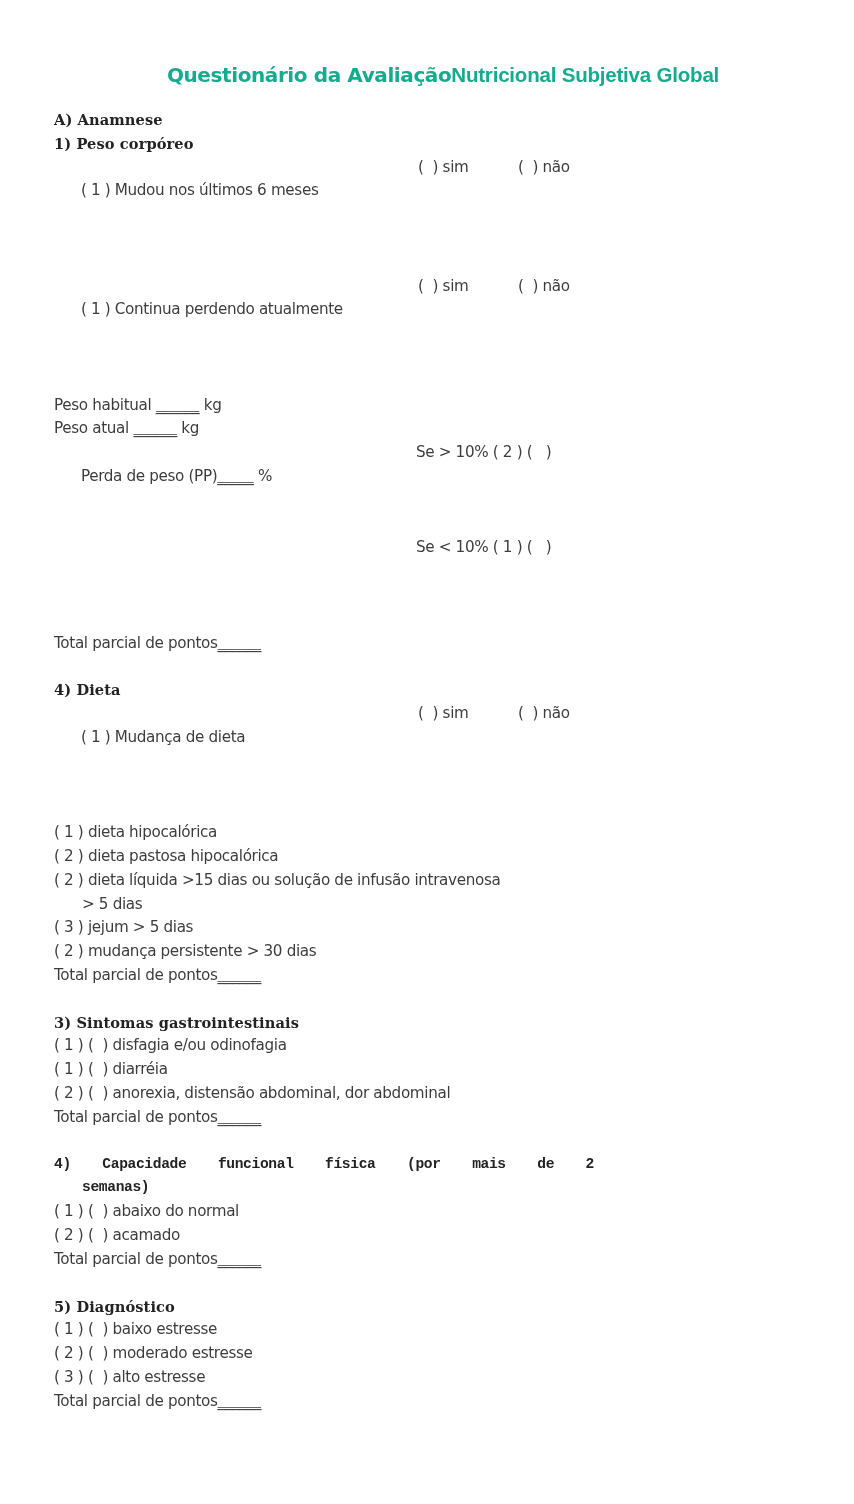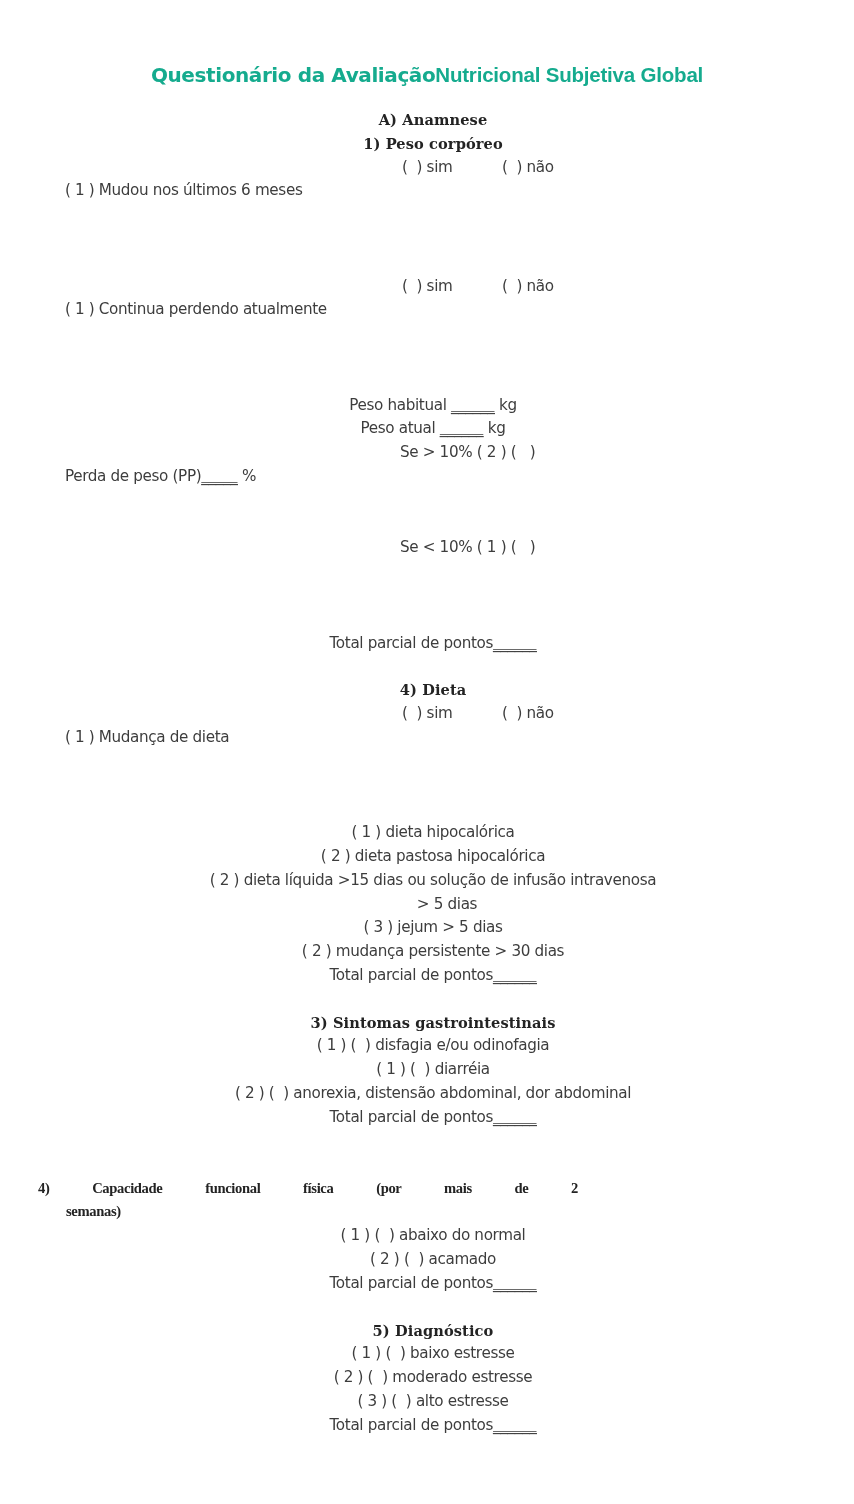--- a/index.html
+++ b/index.html
@@ -11,21 +11,21 @@
   body {
     width: 854px;
     height: 1504px;
     position: relative;
     font-family: "Liberation Sans", sans-serif;
     color: #3b3b3b;
     -webkit-font-smoothing: antialiased;
   }
   .page {
     position: absolute;
-    left: 0;
+    left: 16px;
     top: 0;
     width: 738px;
     height: 1504px;
     overflow: hidden;
   }
 
   
   .doc-title {
     position: absolute;
     left: 0;
@@ -56,40 +56,38 @@
     top: 108px;
     width: 790px;
   }
   .ln {
     font-size: 15.2px;
     line-height: 23.8px;
     white-space: pre;
     color: #3d3d3d;
     font-family: "DejaVu Sans", sans-serif;
     letter-spacing: -0.35px;
-    text-align: center;
   }
   .ln.head {
     font-weight: bold;
     color: #232323;
     font-family: "DejaVu Serif", serif;
     font-size: 14.6px;
     letter-spacing: 0.1px;
   }
   .ln.head-just {
     font-weight: bold;
     color: #232323;
-    font-family: Liberation Serif, serif;
+    font-family: Liberation Mono, monospace;
     font-size: 14.6px;
     white-space: normal;
     width: 540px;
     text-align: justify;
     text-align-last: justify;
     line-height: 23.8px;
-    margin-top: 24px;
   }
   .ln.head-just .cont {
     display: block;
     text-align: right;
     text-align-last: left;
     padding-left: 28px;
   }
   .ln.cont-line {
     padding-left: 28px;
   }

